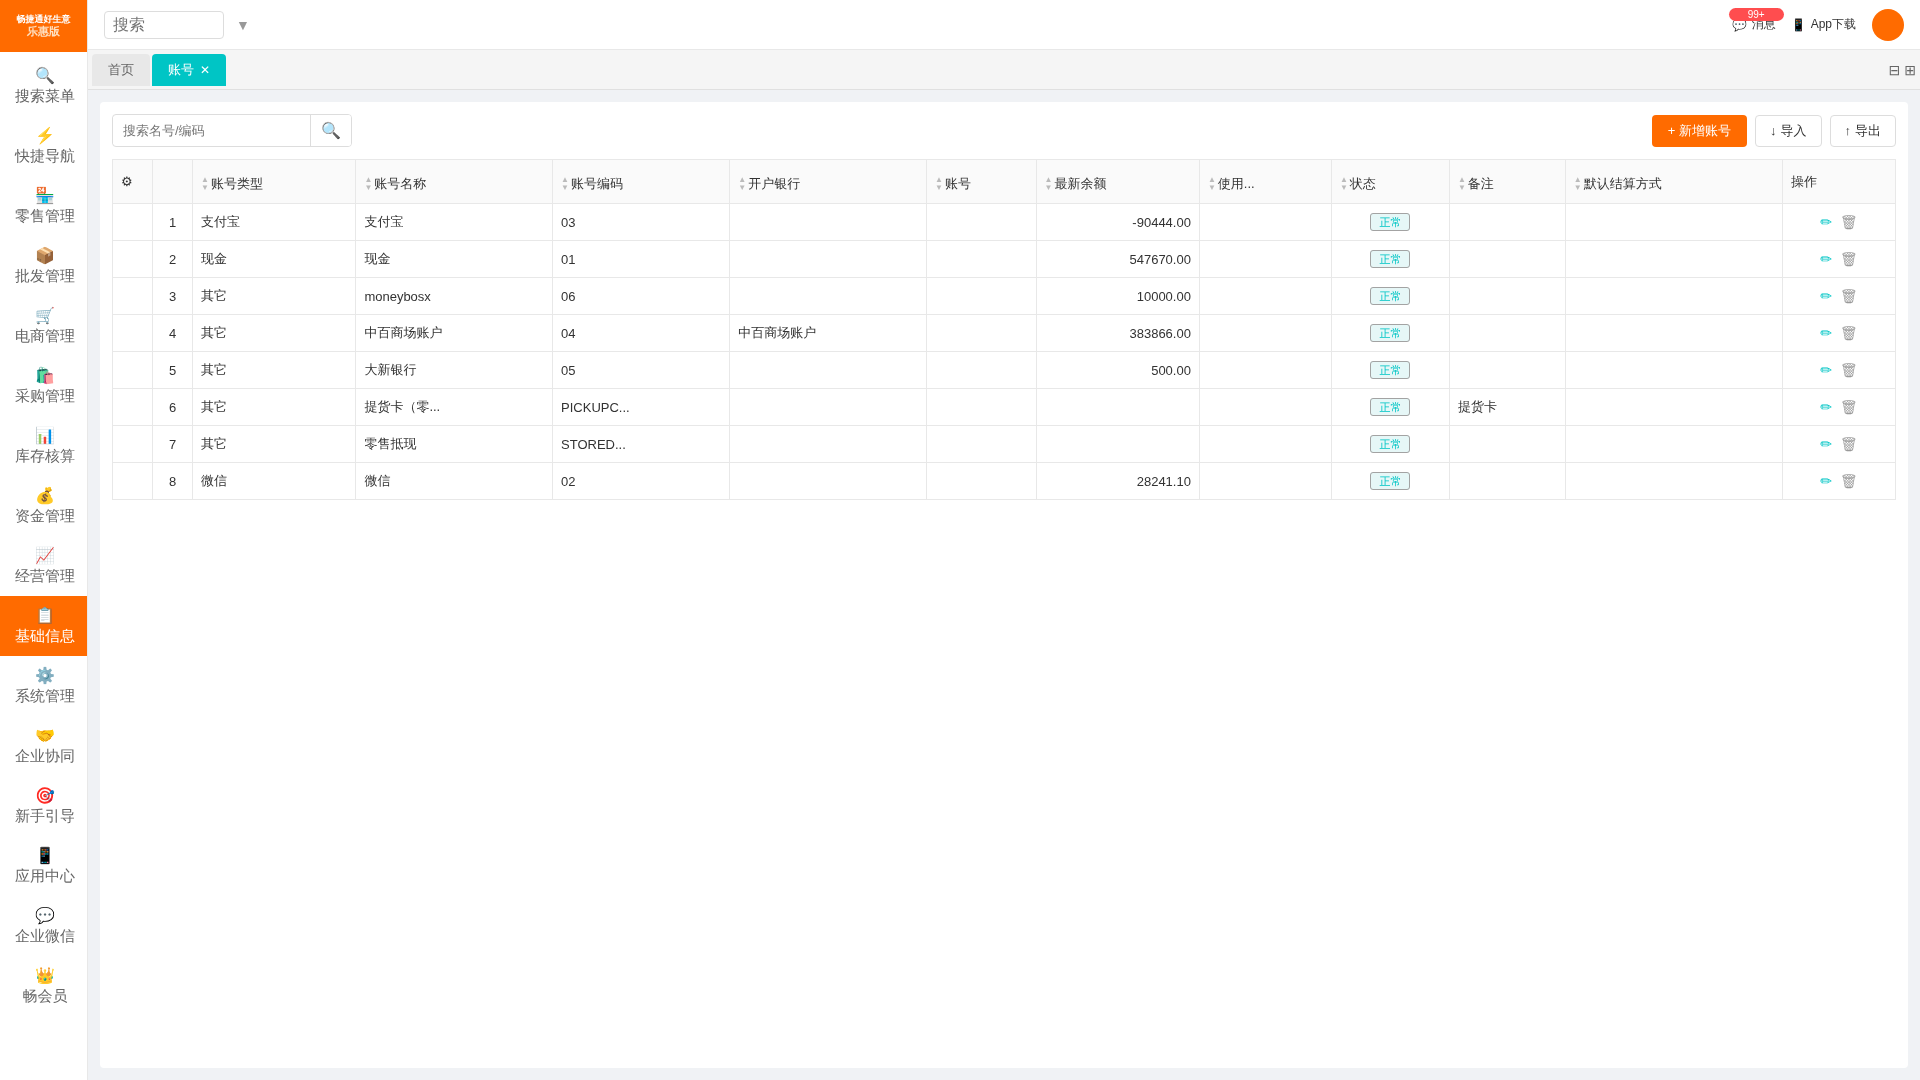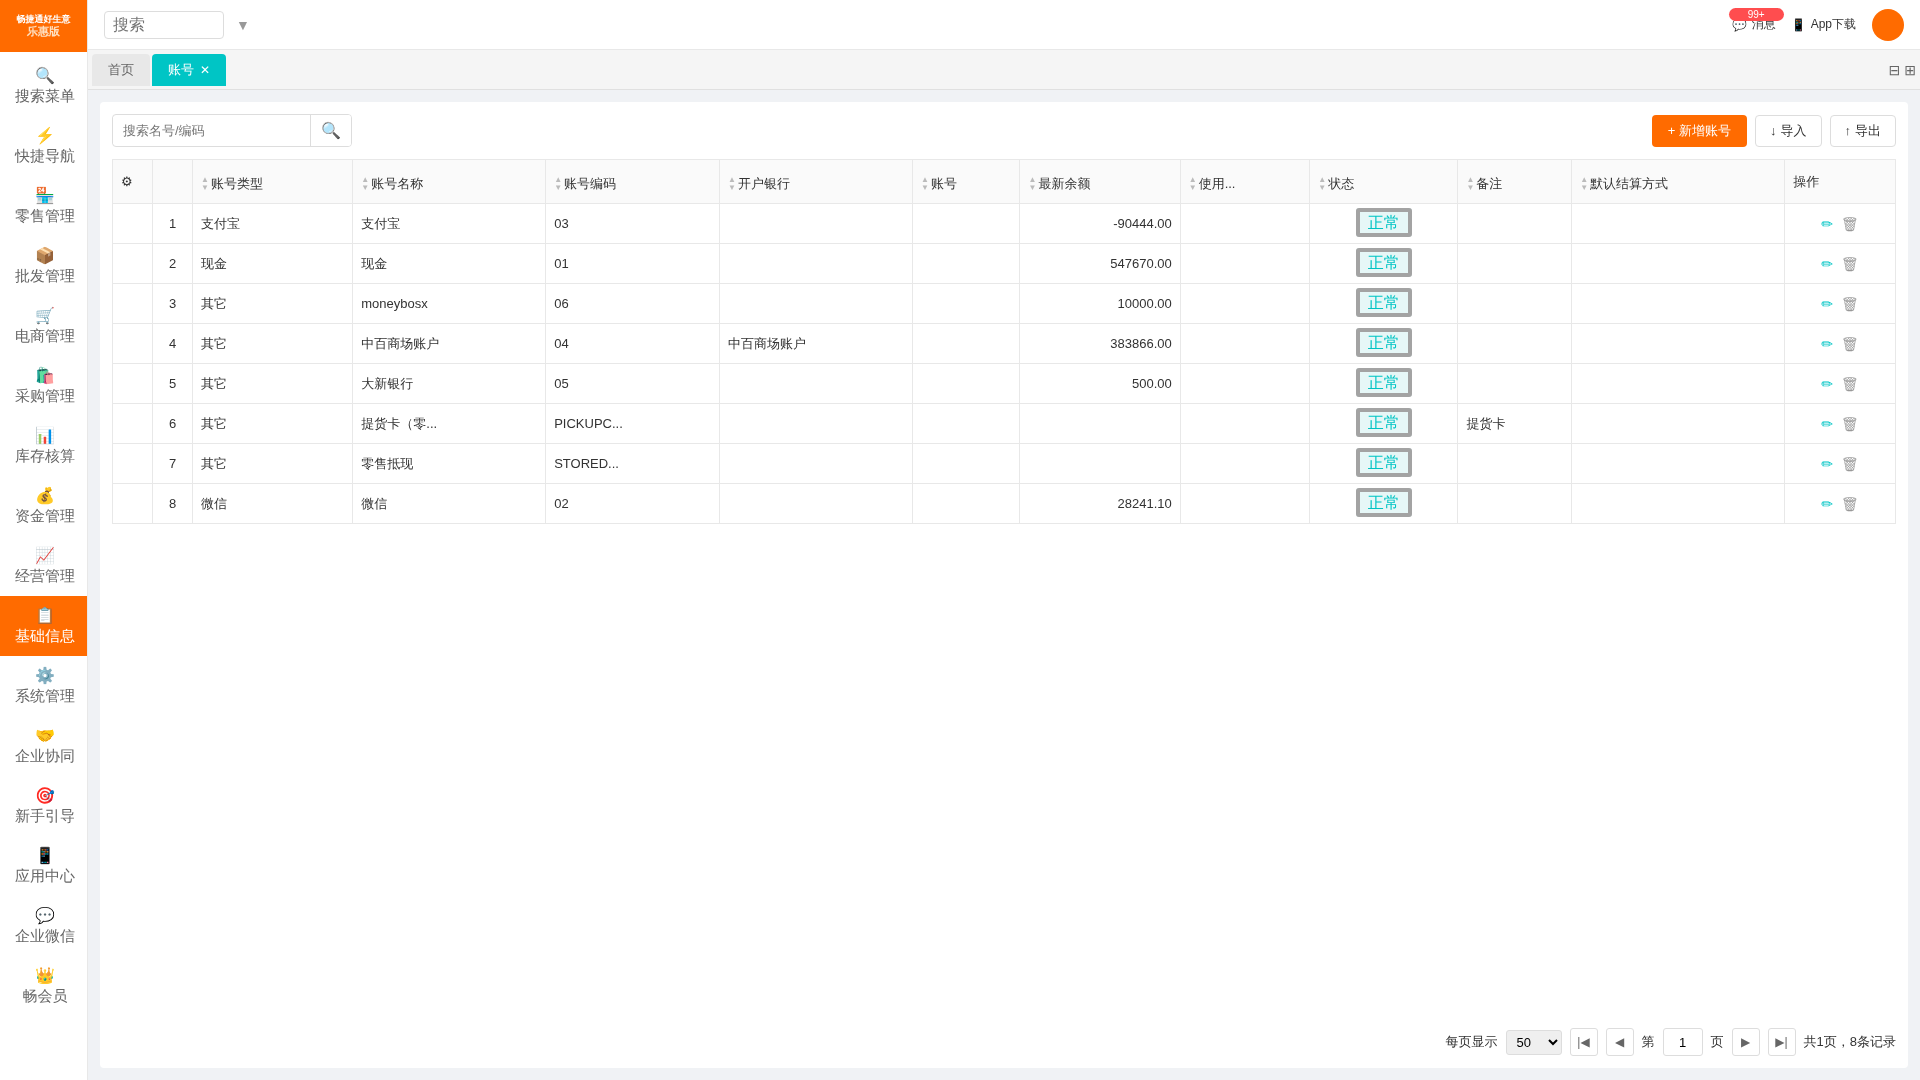--- a/index.html
+++ b/index.html
@@ -240,24 +240,24 @@
       text-align: left;
       background: #fff;
     }
     .data-table td.center { text-align: center; }
     .settings-col { width: 40px; text-align: center; }
     .col-sort { display: inline-flex; align-items: center; gap: 2px; }
     .sort-arrows { display: inline-flex; flex-direction: column; font-size: 8px; color: #bbb; line-height: 1; }
     .status-badge {
       background: #e6f7f7;
       color: #00c5c5;
-      border: 4px solid #a3a3a3;
+      border: 1px solid #a3a3a3;
       border-radius: 3px;
       padding: 2px 8px;
-      font-size: 16px;
+      font-size: 11px;
     }
     .action-btns { display: flex; gap: 8px; justify-content: center; }
     .action-edit { color: #00c5c5; cursor: pointer; font-size: 14px; }
     .action-delete { color: #999; cursor: pointer; font-size: 14px; }
 
     
     .pagination {
       display: flex;
       align-items: center;
       justify-content: flex-end;
@@ -657,32 +657,16 @@
       <div class="action-btns">
         <span class="action-edit">✏</span>
         <span class="action-delete">🗑</span>
       </div>
     </td>
   </tr>
             </tbody>
         </table>
       </div>
 
-      <div class="pagination">
-        <span>每页显示</span>
-        <select class="page-size-select">
-          <option>50</option>
-          <option>100</option>
-          <option>200</option>
-        </select>
-        <div class="page-btn">|◀</div>
-        <div class="page-btn">◀</div>
-        <span>第</span>
-        <input class="page-input" type="text" value="1" style="">
-        <span>页</span>
-        <div class="page-btn">▶</div>
-        <div class="page-btn">▶|</div>
-        <span>共1页，8条记录</span>
-      </div>
 
     </div>
   </div>
 </div>
 
 </body></html>

